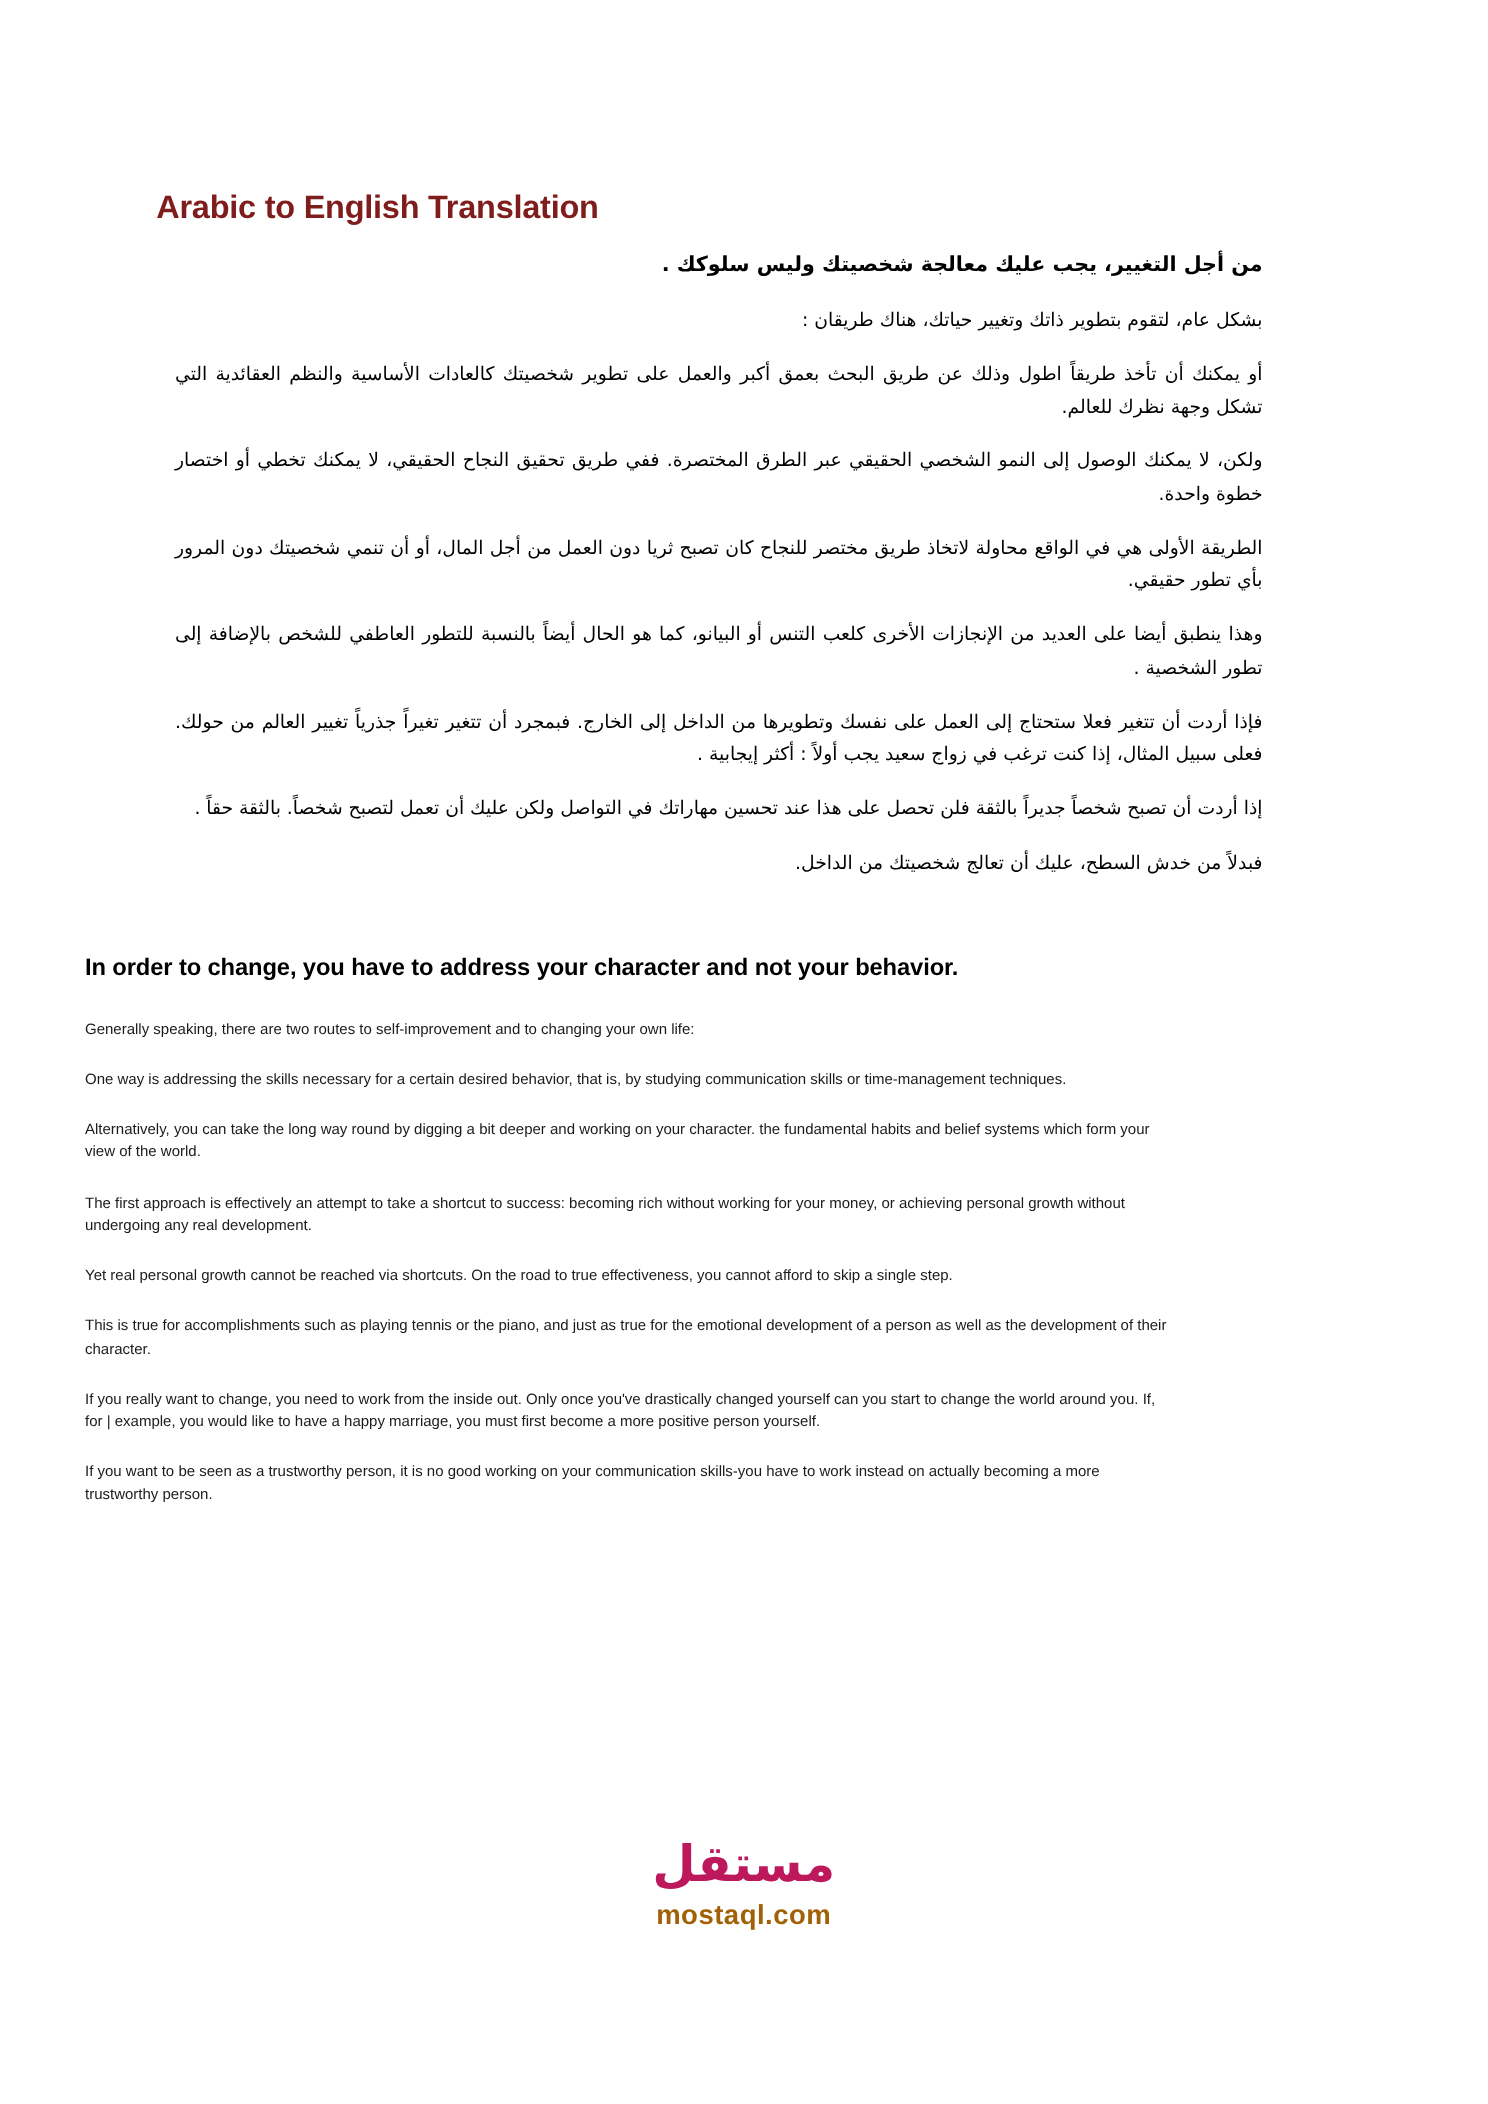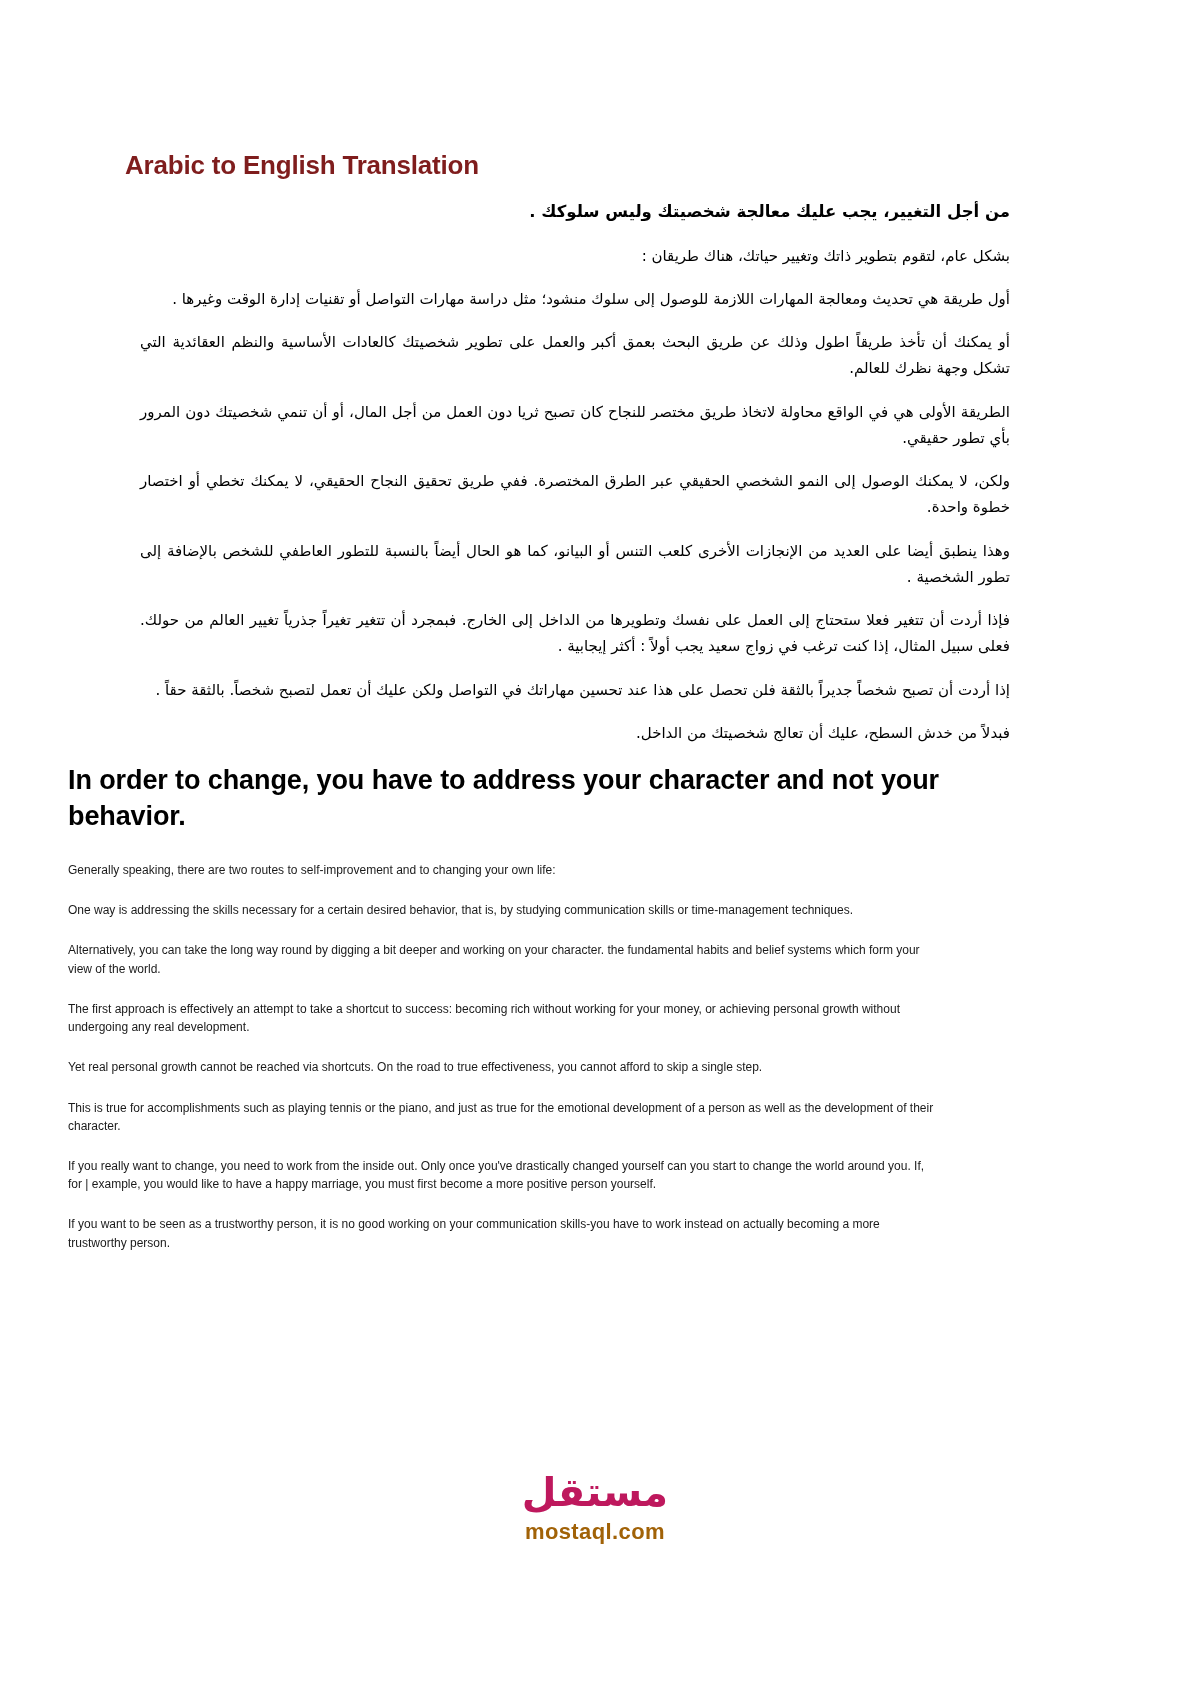--- a/index.html
+++ b/index.html
@@ -69,21 +69,21 @@
   
   .english-block {
     position: absolute;
     left: 68px;
     top: 762px;
     width: 872px;
     direction: ltr;
     text-align: left;
   }
   .en-heading {
-    font-size: 27px;
+    font-size: 19px;
     font-weight: bold;
     line-height: 1.35;
     margin: 0 0 26px 0;
     letter-spacing: -0.1px;
   }
   .en-p {
     font-size: 12px;
     line-height: 1.52;
     margin: 0 0 22px 0;
     color: #1a1a1a;
@@ -122,24 +122,23 @@
 <body>
 
 <div class="page">
 
   <h1 class="doc-title">Arabic to English Translation</h1>
 
   <div class="arabic-block">
     <p class="ar-heading">من أجل التغيير، يجب عليك معالجة شخصيتك وليس سلوكك .</p>
 
     <p class="ar-p">بشكل عام، لتقوم بتطوير ذاتك وتغيير حياتك، هناك طريقان :</p>
-    <p class="ar-p">أول طريقة هي تحديث ومعالجة المهارات اللازمة للوصول إلى سلوك منشود؛ مثل دراسة مهارات التواصل أو تقنيات إدارة الوقت وغيرها .</p>
     <p class="ar-p">أو يمكنك أن تأخذ طريقاً اطول وذلك عن طريق البحث بعمق أكبر والعمل على تطوير شخصيتك كالعادات الأساسية والنظم العقائدية التي تشكل وجهة نظرك للعالم.</p>
+    <p class="ar-p">ولكن، لا يمكنك الوصول إلى النمو الشخصي الحقيقي عبر الطرق المختصرة. ففي طريق تحقيق النجاح الحقيقي، لا يمكنك تخطي أو اختصار خطوة واحدة.</p>
     <p class="ar-p">الطريقة الأولى هي في الواقع محاولة لاتخاذ طريق مختصر للنجاح كان تصبح ثريا دون العمل من أجل المال، أو أن تنمي شخصيتك دون المرور بأي تطور حقيقي.</p>
-    <p class="ar-p">ولكن، لا يمكنك الوصول إلى النمو الشخصي الحقيقي عبر الطرق المختصرة. ففي طريق تحقيق النجاح الحقيقي، لا يمكنك تخطي أو اختصار خطوة واحدة.</p>
     <p class="ar-p">وهذا ينطبق أيضا على العديد من الإنجازات الأخرى كلعب التنس أو البيانو، كما هو الحال أيضاً بالنسبة للتطور العاطفي للشخص بالإضافة إلى تطور الشخصية .</p>
     <p class="ar-p">فإذا أردت أن تتغير فعلا ستحتاج إلى العمل على نفسك وتطويرها من الداخل إلى الخارج. فبمجرد أن تتغير تغيراً جذرياً تغيير العالم من حولك. فعلى سبيل المثال، إذا كنت ترغب في زواج سعيد يجب أولاً : أكثر إيجابية .</p>
     <p class="ar-p">إذا أردت أن تصبح شخصاً جديراً بالثقة فلن تحصل على هذا عند تحسين مهاراتك في التواصل ولكن عليك أن تعمل لتصبح شخصاً. بالثقة حقاً .</p>
     <p class="ar-p">فبدلاً من خدش السطح، عليك أن تعالج شخصيتك من الداخل.</p>
   </div>
 
   <div class="english-block">
     <h2 class="en-heading">In order to change, you have to address your character and not your behavior.</h2>
 
     <p class="en-p">Generally speaking, there are two routes to self-improvement and to changing your own life:</p>

